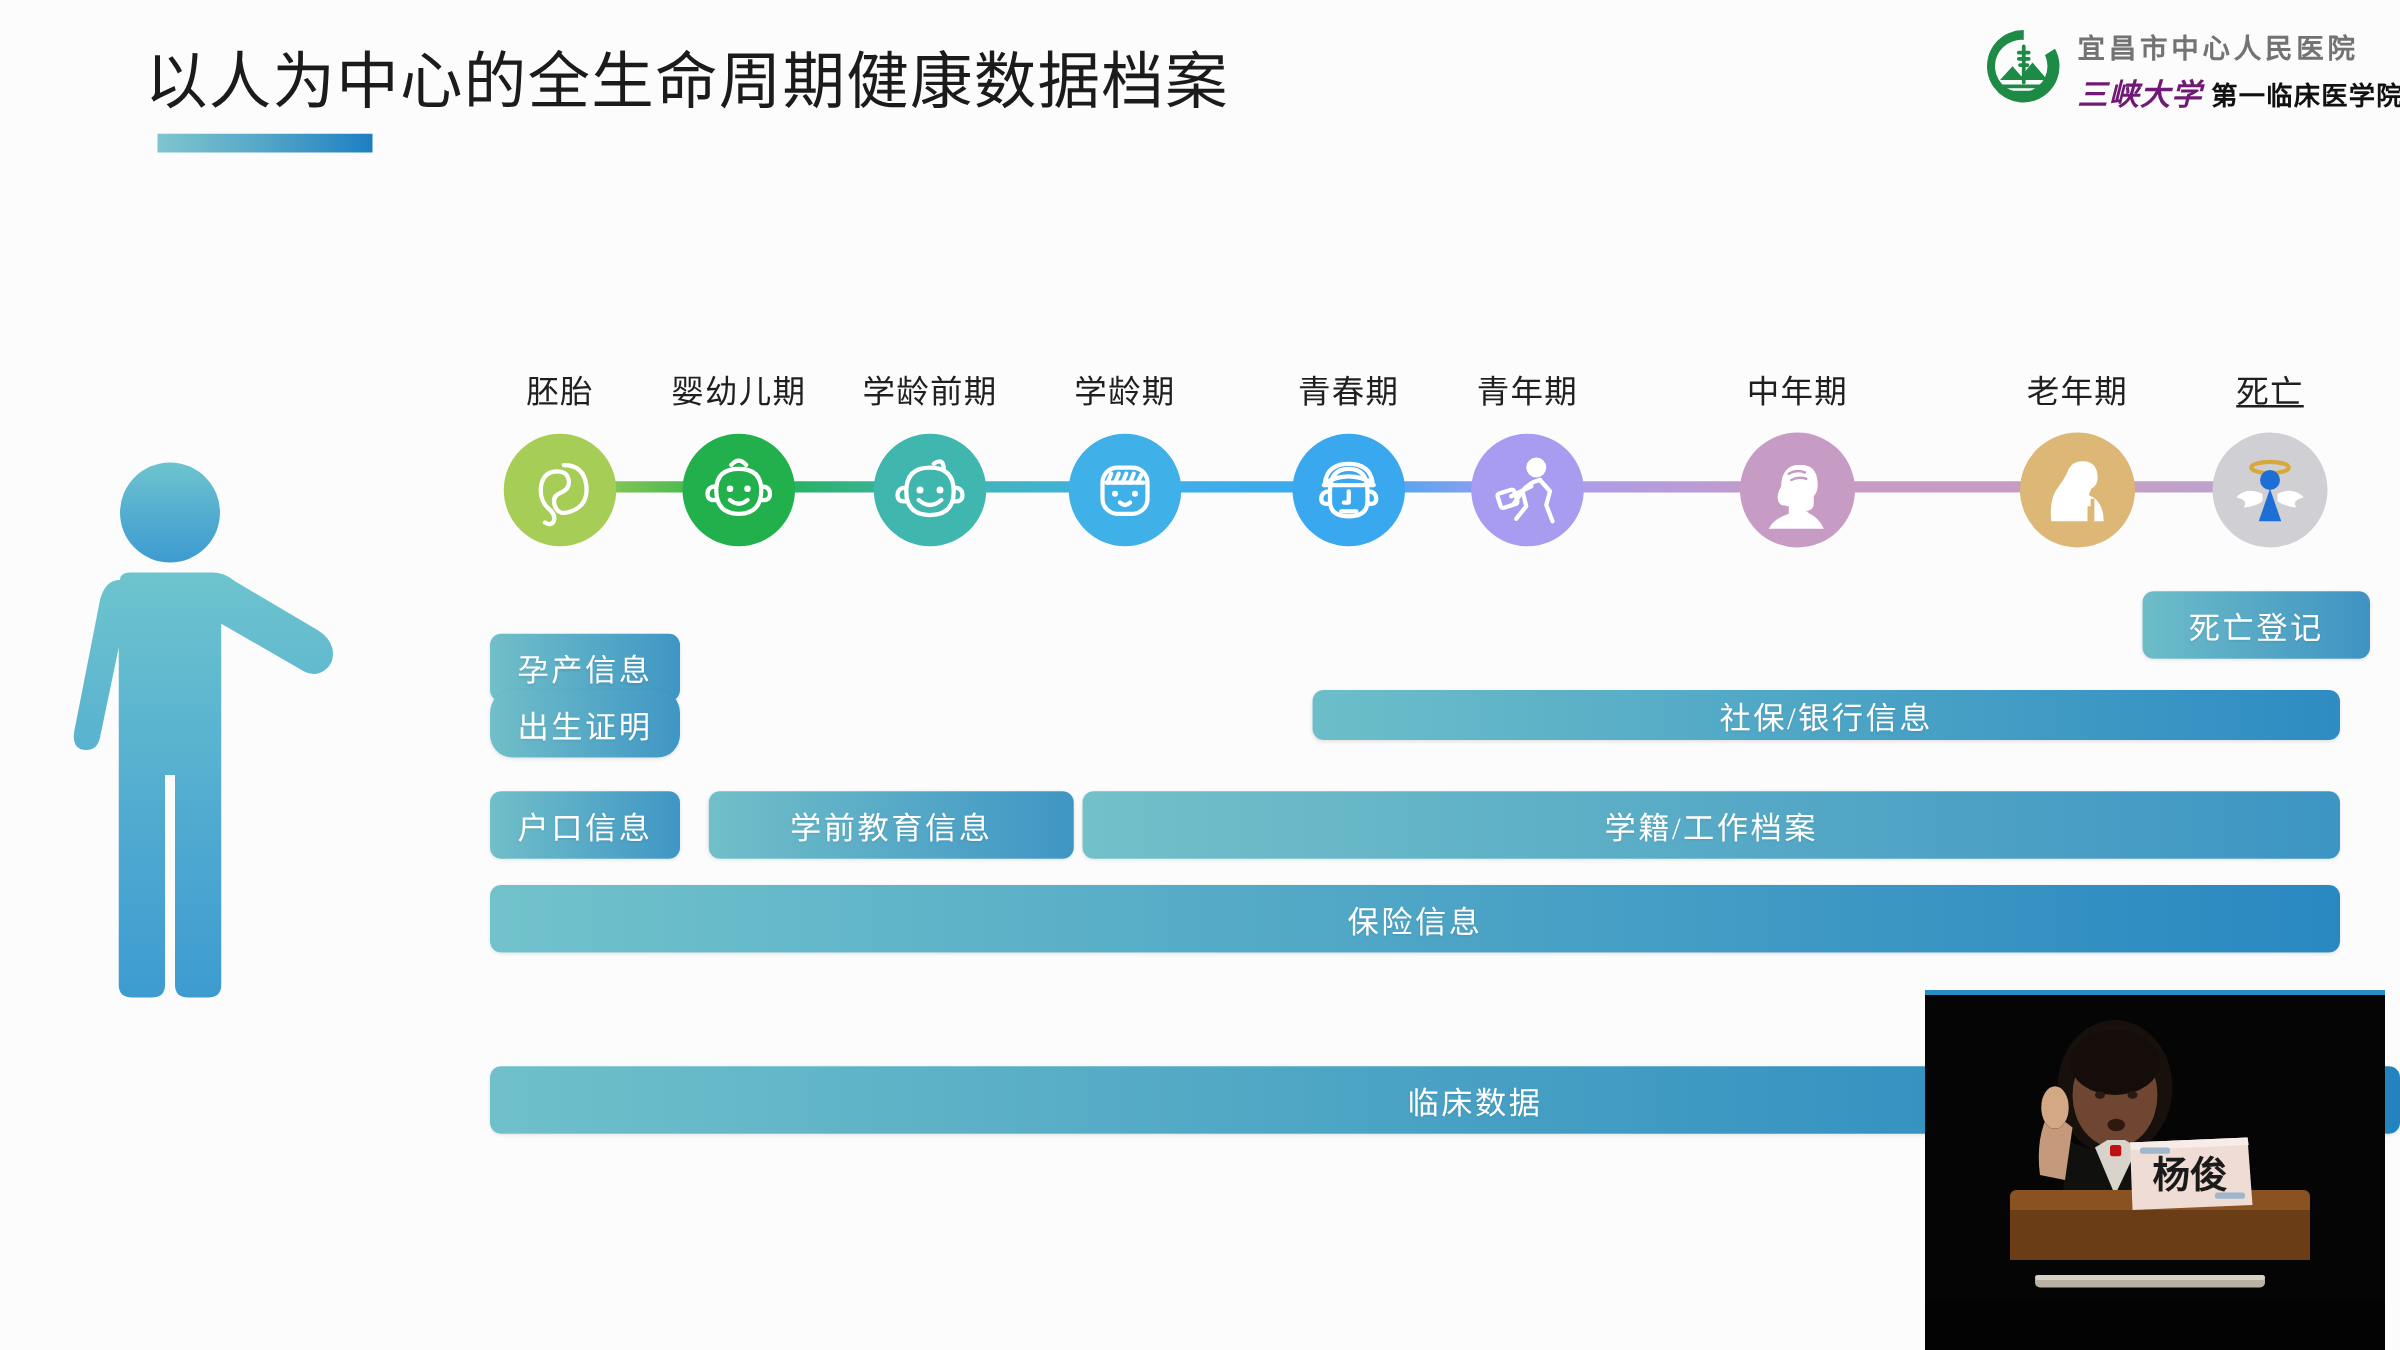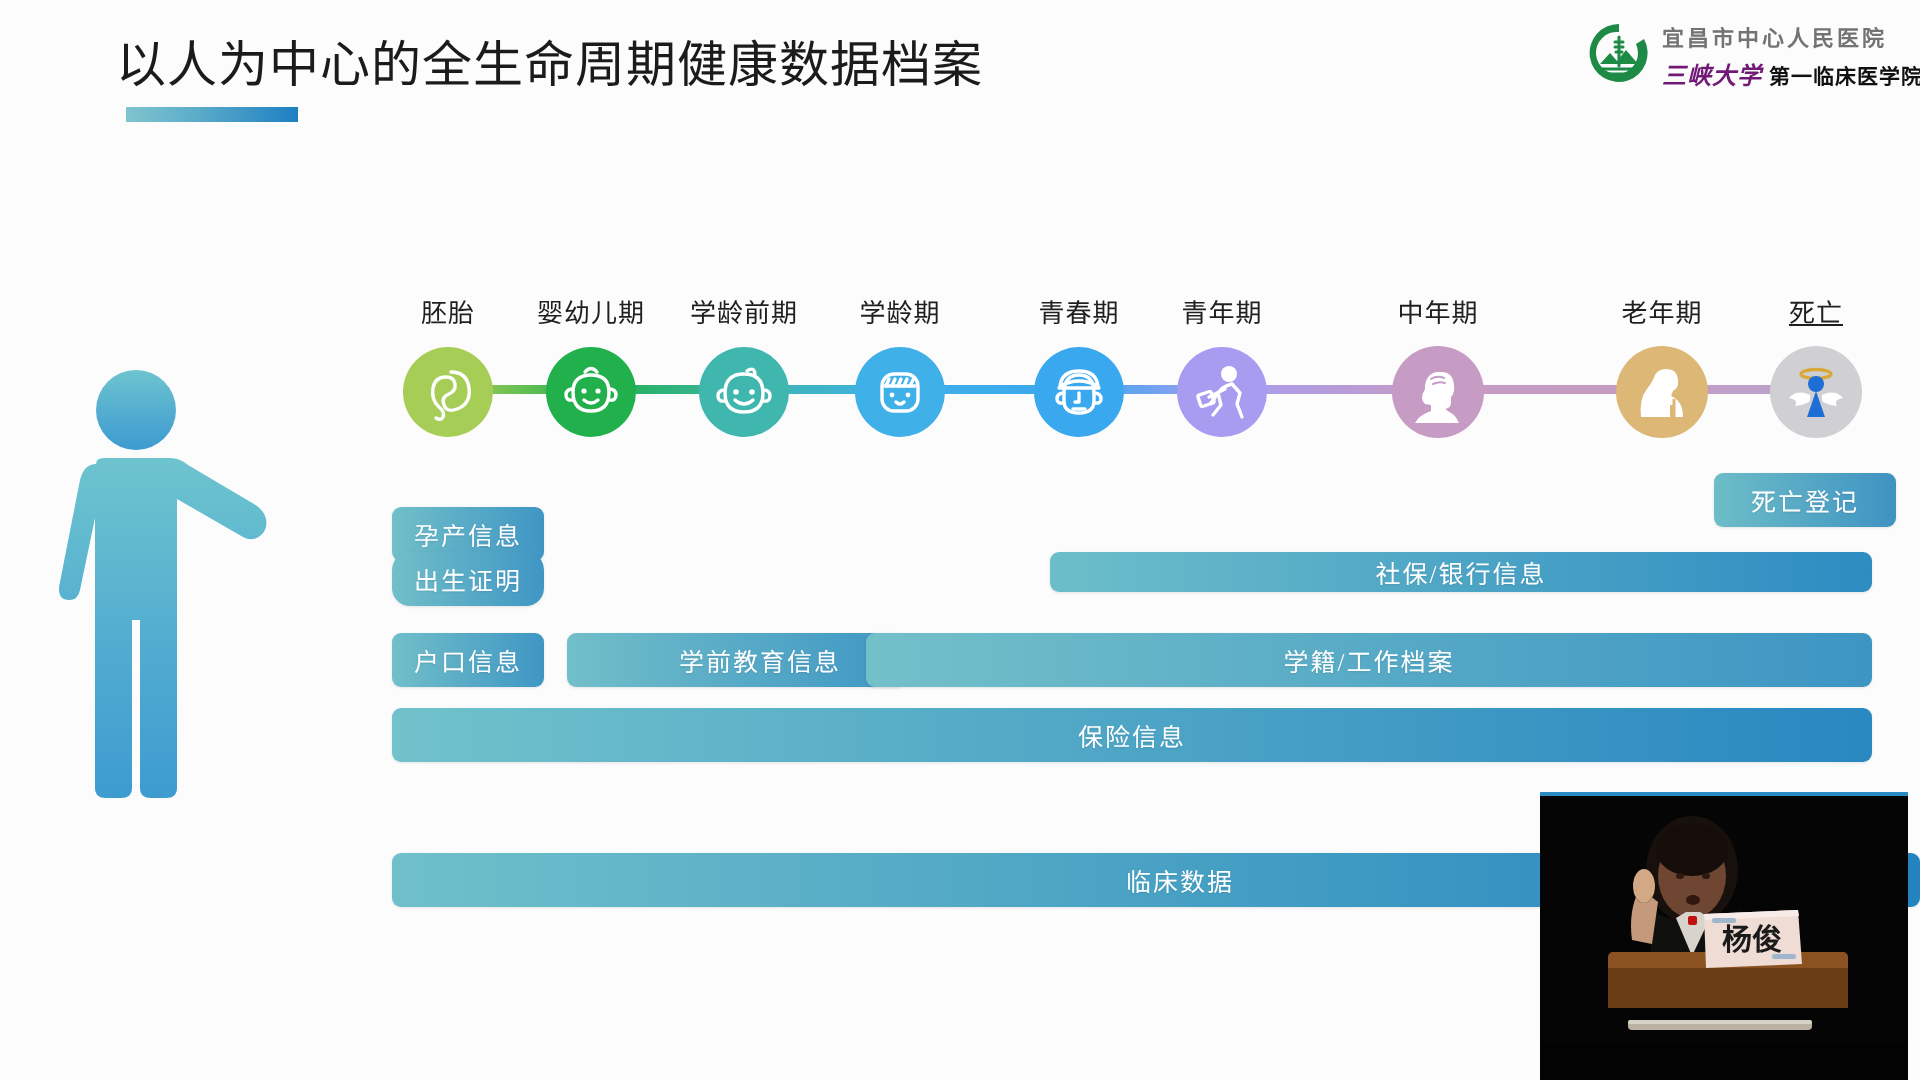--- a/index.html
+++ b/index.html
@@ -336,21 +336,21 @@
     </div>
     <div class="data-bar" style="left: 392px; top: 552px; width: 152px; height: 54px; background: linear-gradient(90deg, rgb(113, 191, 201) 0%, rgb(63, 150, 196) 100%); border-radius: 18px;">
       <span>出生证明</span>
     </div>
     <div class="data-bar" style="left: 1050px; top: 552px; width: 822px; height: 40px; background: linear-gradient(90deg, rgb(108, 190, 201) 0%, rgb(46, 140, 194) 100%);">
       <span>社保/银行信息</span>
     </div>
     <div class="data-bar" style="left: 392px; top: 633px; width: 152px; height: 54px; background: linear-gradient(90deg, rgb(113, 191, 201) 0%, rgb(63, 150, 196) 100%);">
       <span>户口信息</span>
     </div>
-    <div class="data-bar" style="left: 567px; top: 633px; width: 292px; height: 54px; background: linear-gradient(90deg, rgb(113, 191, 201) 0%, rgb(63, 150, 196) 100%); padding-left: 47px;">
+    <div class="data-bar" style="left: 567px; top: 633px; width: 292px; height: 54px; background: linear-gradient(90deg, rgb(113, 191, 201) 0%, rgb(63, 150, 196) 100%);">
       <span>学前教育信息</span>
     </div>
     <div class="data-bar" style="left: 866px; top: 633px; width: 1006px; height: 54px; background: linear-gradient(90deg, rgb(114, 192, 201) 0%, rgb(61, 149, 195) 100%);">
       <span>学籍/工作档案</span>
     </div>
     <div class="data-bar" style="left: 392px; top: 708px; width: 1480px; height: 54px; background: linear-gradient(90deg, rgb(113, 194, 203) 0%, rgb(42, 136, 193) 100%);">
       <span>保险信息</span>
     </div>
     <div class="data-bar" style="left: 392px; top: 853px; width: 1480px; height: 54px; background: linear-gradient(90deg, rgb(111, 192, 202) 0%, rgb(34, 131, 190) 100%); padding-left: 48px;">
       <span>临床数据</span>

